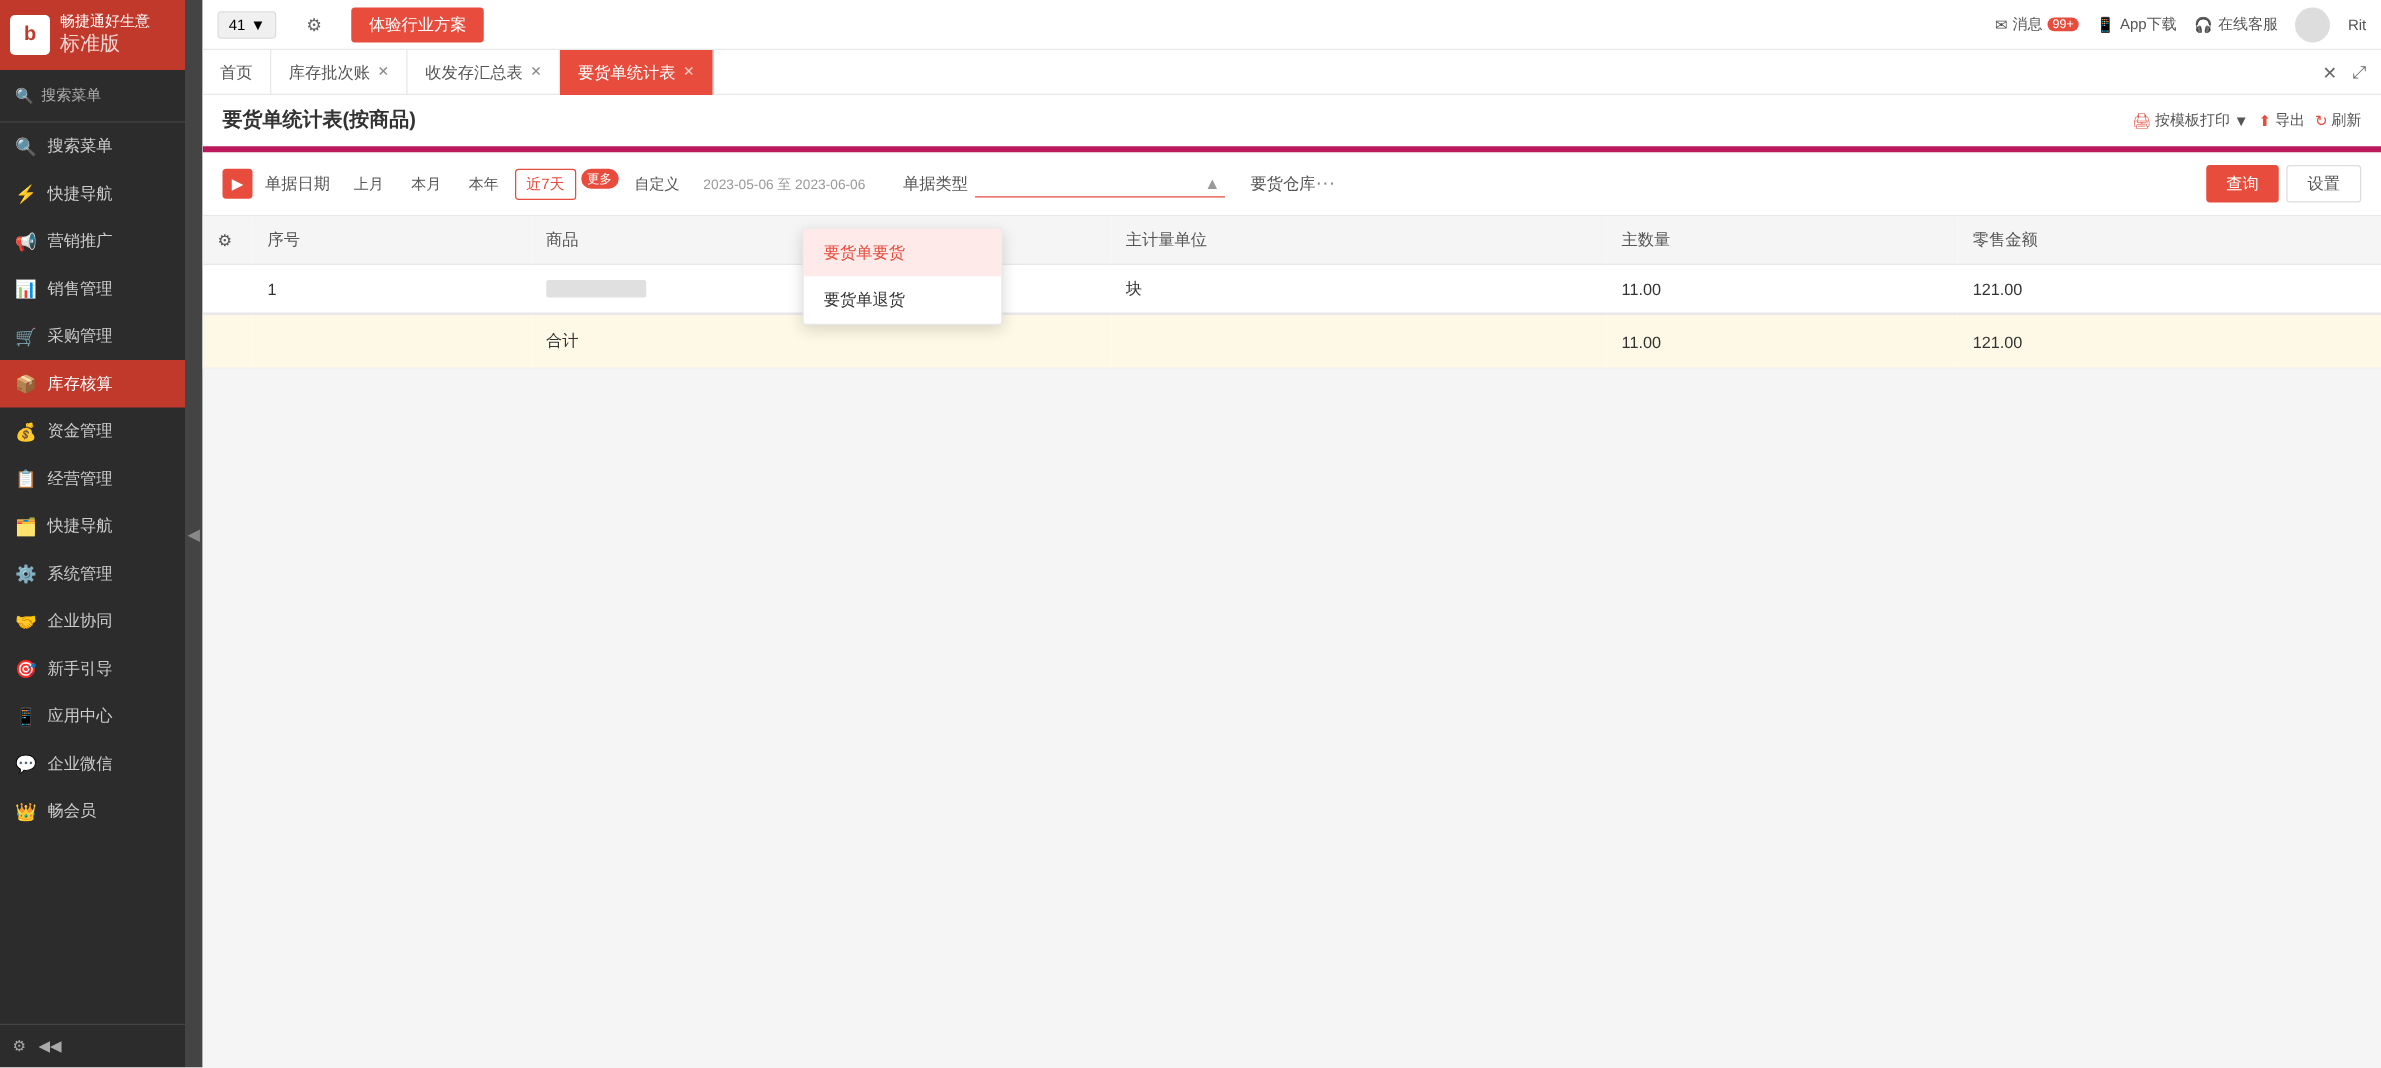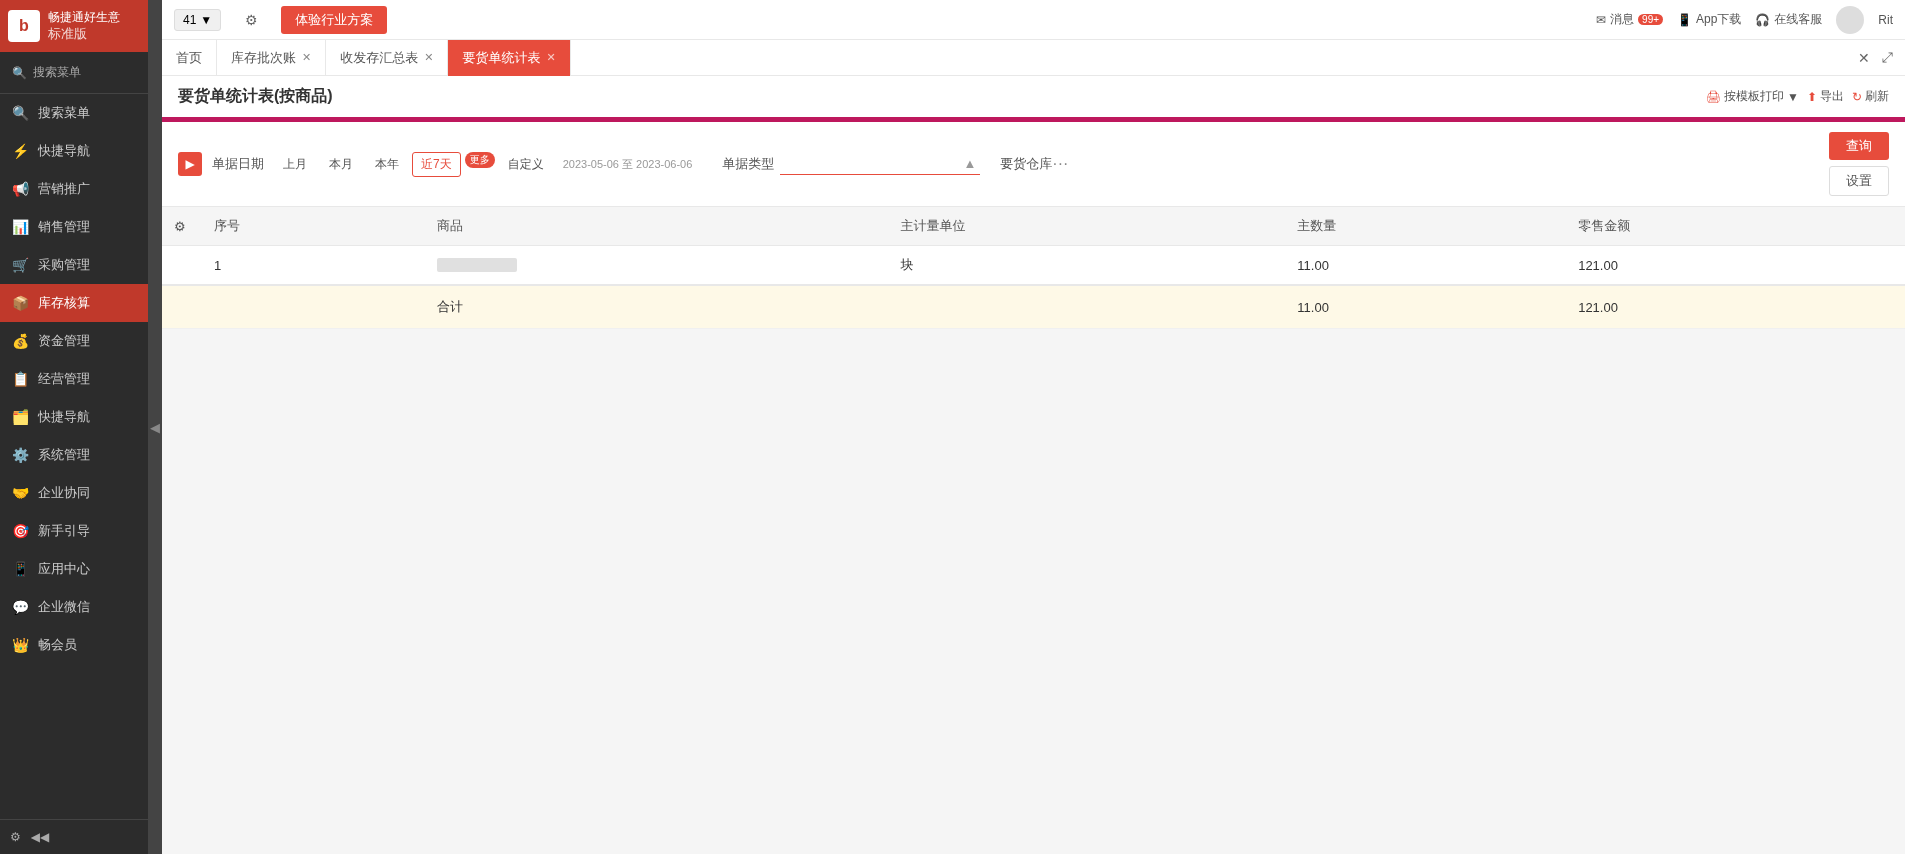--- a/index.html
+++ b/index.html
@@ -29,21 +29,21 @@
       background: white;
       border-radius: 4px;
       display: flex;
       align-items: center;
       justify-content: center;
       color: #c0392b;
       font-weight: bold;
       font-size: 16px;
     }
     .sidebar-title { font-size: 12px; line-height: 1.3; }
-    .sidebar-title .sub { font-size: 13px; opacity: 0.8; }
+    .sidebar-title .sub { font-size: 16px; opacity: 0.8; }
     .sidebar-search {
       padding: 8px;
       border-bottom: 1px solid #444;
     }
     .sidebar-search-btn {
       display: flex;
       align-items: center;
       gap: 6px;
       color: #aaa;
       background: none;
@@ -232,21 +232,21 @@
       background: #e74c3c;
       color: white;
       border-radius: 8px;
       padding: 1px 5px;
       font-size: 10px;
     }
     .filter-date-range { color: #999; font-size: 11px; }
     .filter-type-group { display: flex; align-items: center; gap: 6px; margin-left: 20px; }
     .filter-warehouse-group { display: flex; align-items: center; gap: 0; margin-left: 10px; }
     .filter-more-btn { color: #888; cursor: pointer; font-size: 16px; }
-    .filter-actions { margin-left: auto; display: flex; gap: 6px; flex-direction: column; }
+    .filter-actions { margin-left: auto; display: flex; gap: 6px; }
     .btn-query {
       background: #e74c3c;
       color: white;
       border: none;
       border-radius: 3px;
       padding: 5px 16px;
       cursor: pointer;
       font-size: 13px;
     }
     .btn-settings {
@@ -551,20 +551,24 @@
           <span class="filter-label">要货仓库</span>
           <span class="filter-more-btn">···</span>
         </div>
 
         <div class="filter-actions">
           <button class="btn-query">查询</button>
           <button class="btn-settings">设置</button>
         </div>
       </div>
 
+      <div class="dropdown-overlay">
+        <div class="dropdown-item selected">要货单要货</div>
+        <div class="dropdown-item">要货单退货</div>
+      </div>
     </div>
 
     <div class="table-container">
       <table class="data-table">
         <thead>
           <tr>
             <th class="table-settings-col">⚙</th>
             <th>序号</th>
             <th>商品</th>
             <th>主计量单位</th>

